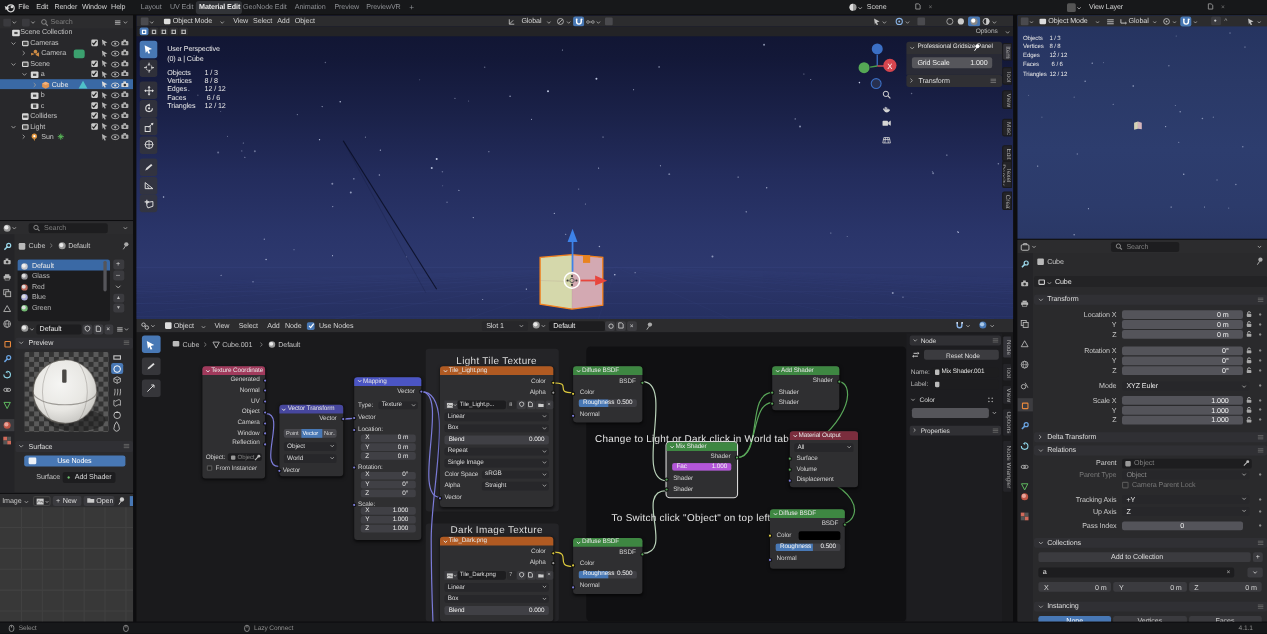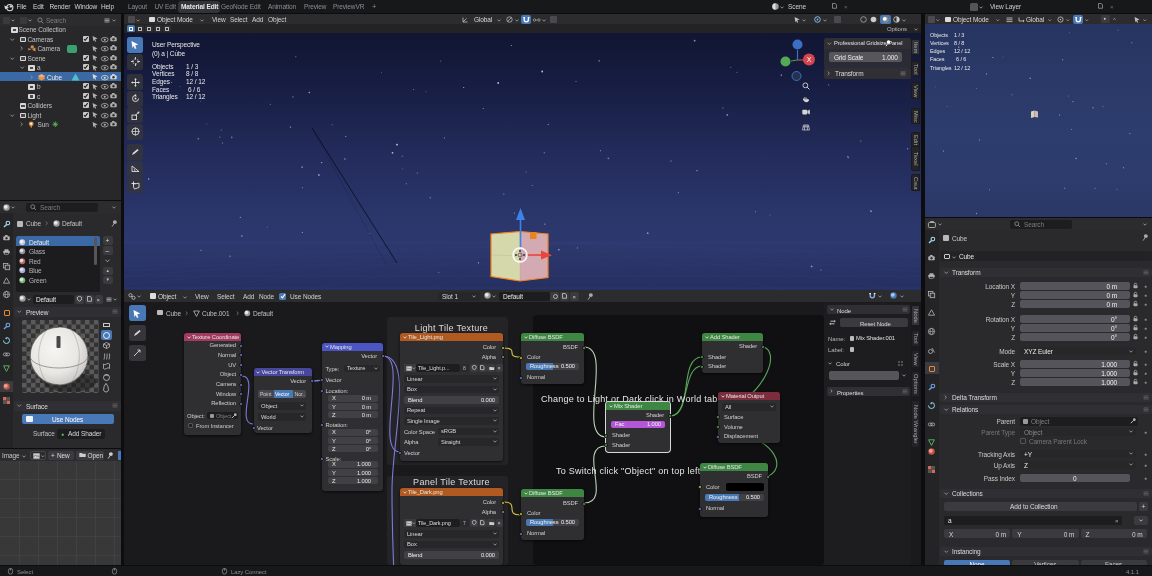--- a/index.html
+++ b/index.html
@@ -916,21 +916,21 @@
       <path d="M379,58 C397,58 379,67 397,67" stroke="#dcc93e" stroke-width="1.1" fill="none" opacity="1"></path>
       <path d="M379,212 C397,212 379,225 397,225" stroke="#dcc93e" stroke-width="1.1" fill="none" opacity="1"></path>
       <path d="M460,57 C490,57 452,147 482,147" stroke="#b9d2b9" stroke-width="1.1" fill="none" opacity="1"></path>
       <path d="M460,213 C490,213 452,156 482,156" stroke="#b9d2b9" stroke-width="1.1" fill="none" opacity="1"></path>
       <path d="M546,126 C570,126 554,67 578,67" stroke="#59a659" stroke-width="1.1" fill="none" opacity="1"></path>
       <path d="M546,126 C566,126 558,76 578,76" stroke="#59a659" stroke-width="1.1" fill="none" opacity="1"></path>
       <path d="M639,57 C655,60 648,100 594,127" stroke="#59a659" stroke-width="1.1" fill="none"></path>
       <path d="M644,186 C660,180 660,150 594,137" stroke="#59a659" stroke-width="1.1" fill="none"></path>
     </svg>
     <span class="t" style="left:327.5px;top:33.5px;color:#dcdcdc;font-size:9px;transform:translateX(-50%);letter-spacing:0.3px;">Light Tile Texture</span>
-    <span class="t" style="left:327.5px;top:188px;color:#dcdcdc;font-size:9px;transform:translateX(-50%);letter-spacing:0.3px;">Panel Tile Texture</span>
+    <span class="t" style="left:327.5px;top:188px;color:#dcdcdc;font-size:9px;transform:translateX(-50%);letter-spacing:0.3px;">Dark Image Texture</span>
     <span class="t" style="left:417px;top:104.5px;color:#e5e5e5;font-size:9px;letter-spacing:0.25px;">Change to Light or Dark click in World tab</span>
     <span class="t" style="left:432px;top:177px;color:#e5e5e5;font-size:9px;letter-spacing:0.25px;">To Switch click "Object" on top left</span>
     <div class="a" style="left:60px;top:43px;width:57px;height:102px;background:#2f2f31;border-radius:3px;box-shadow:0 1px 3px #000a;"></div>
     <div class="a" style="left:60px;top:43px;width:57px;height:8px;background:#a13a5c;border-radius:3px 3px 0 0px;"></div>
     <svg class="a" style="left:62.5px;top:45.5px;" width="4" height="2.8" viewBox="0 0 4 2.8">
       <path d="M0.5,0.6 L2.0,2.2 L3.5,0.6" fill="none" stroke="#ddd" stroke-width="0.9"></path>
     </svg>
     <span class="t" style="left:68px;top:45px;color:#e4e4e4;font-size:5.8px;">Texture Coordinate</span>
     <span class="t" style="left:112px;top:53.2px;color:#cfcfcf;font-size:5.8px;transform:translateX(-100%);">Generated</span>
     <div class="a" style="left:115px;top:53.7px;width:4px;height:4px;background:#7b7bd8;border-radius:50px;border:0.5px solid #111;"></div>

